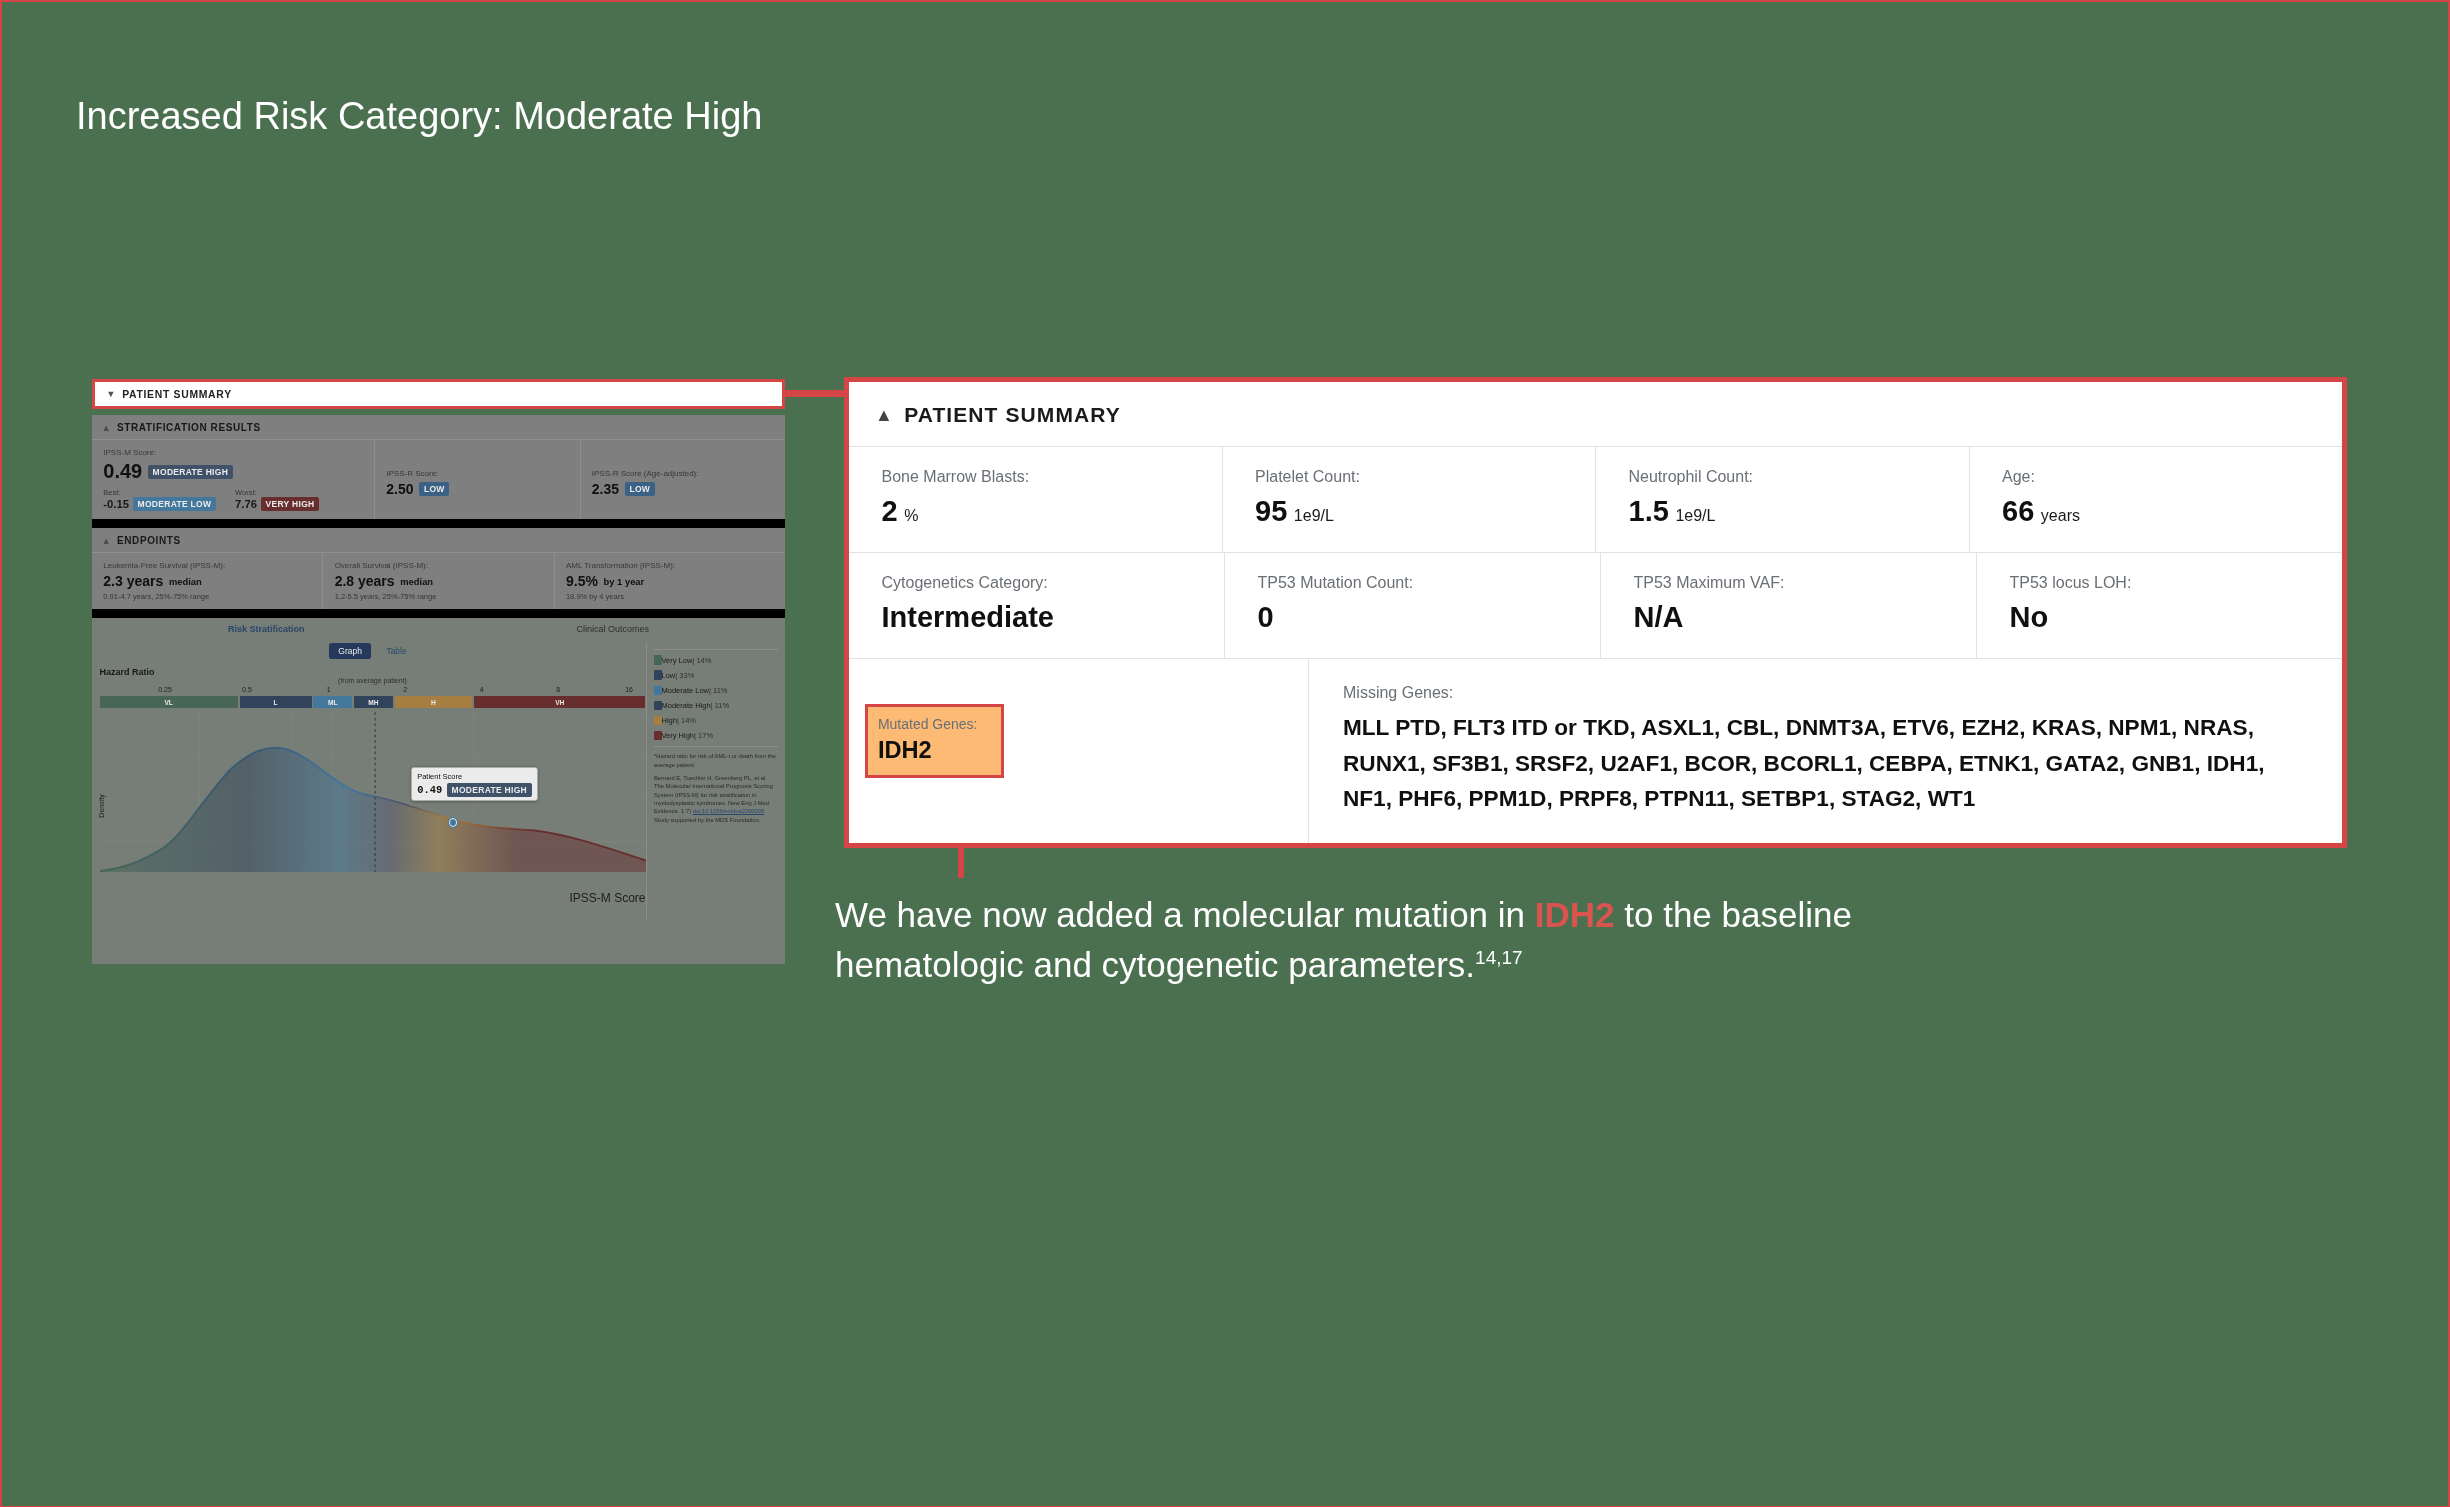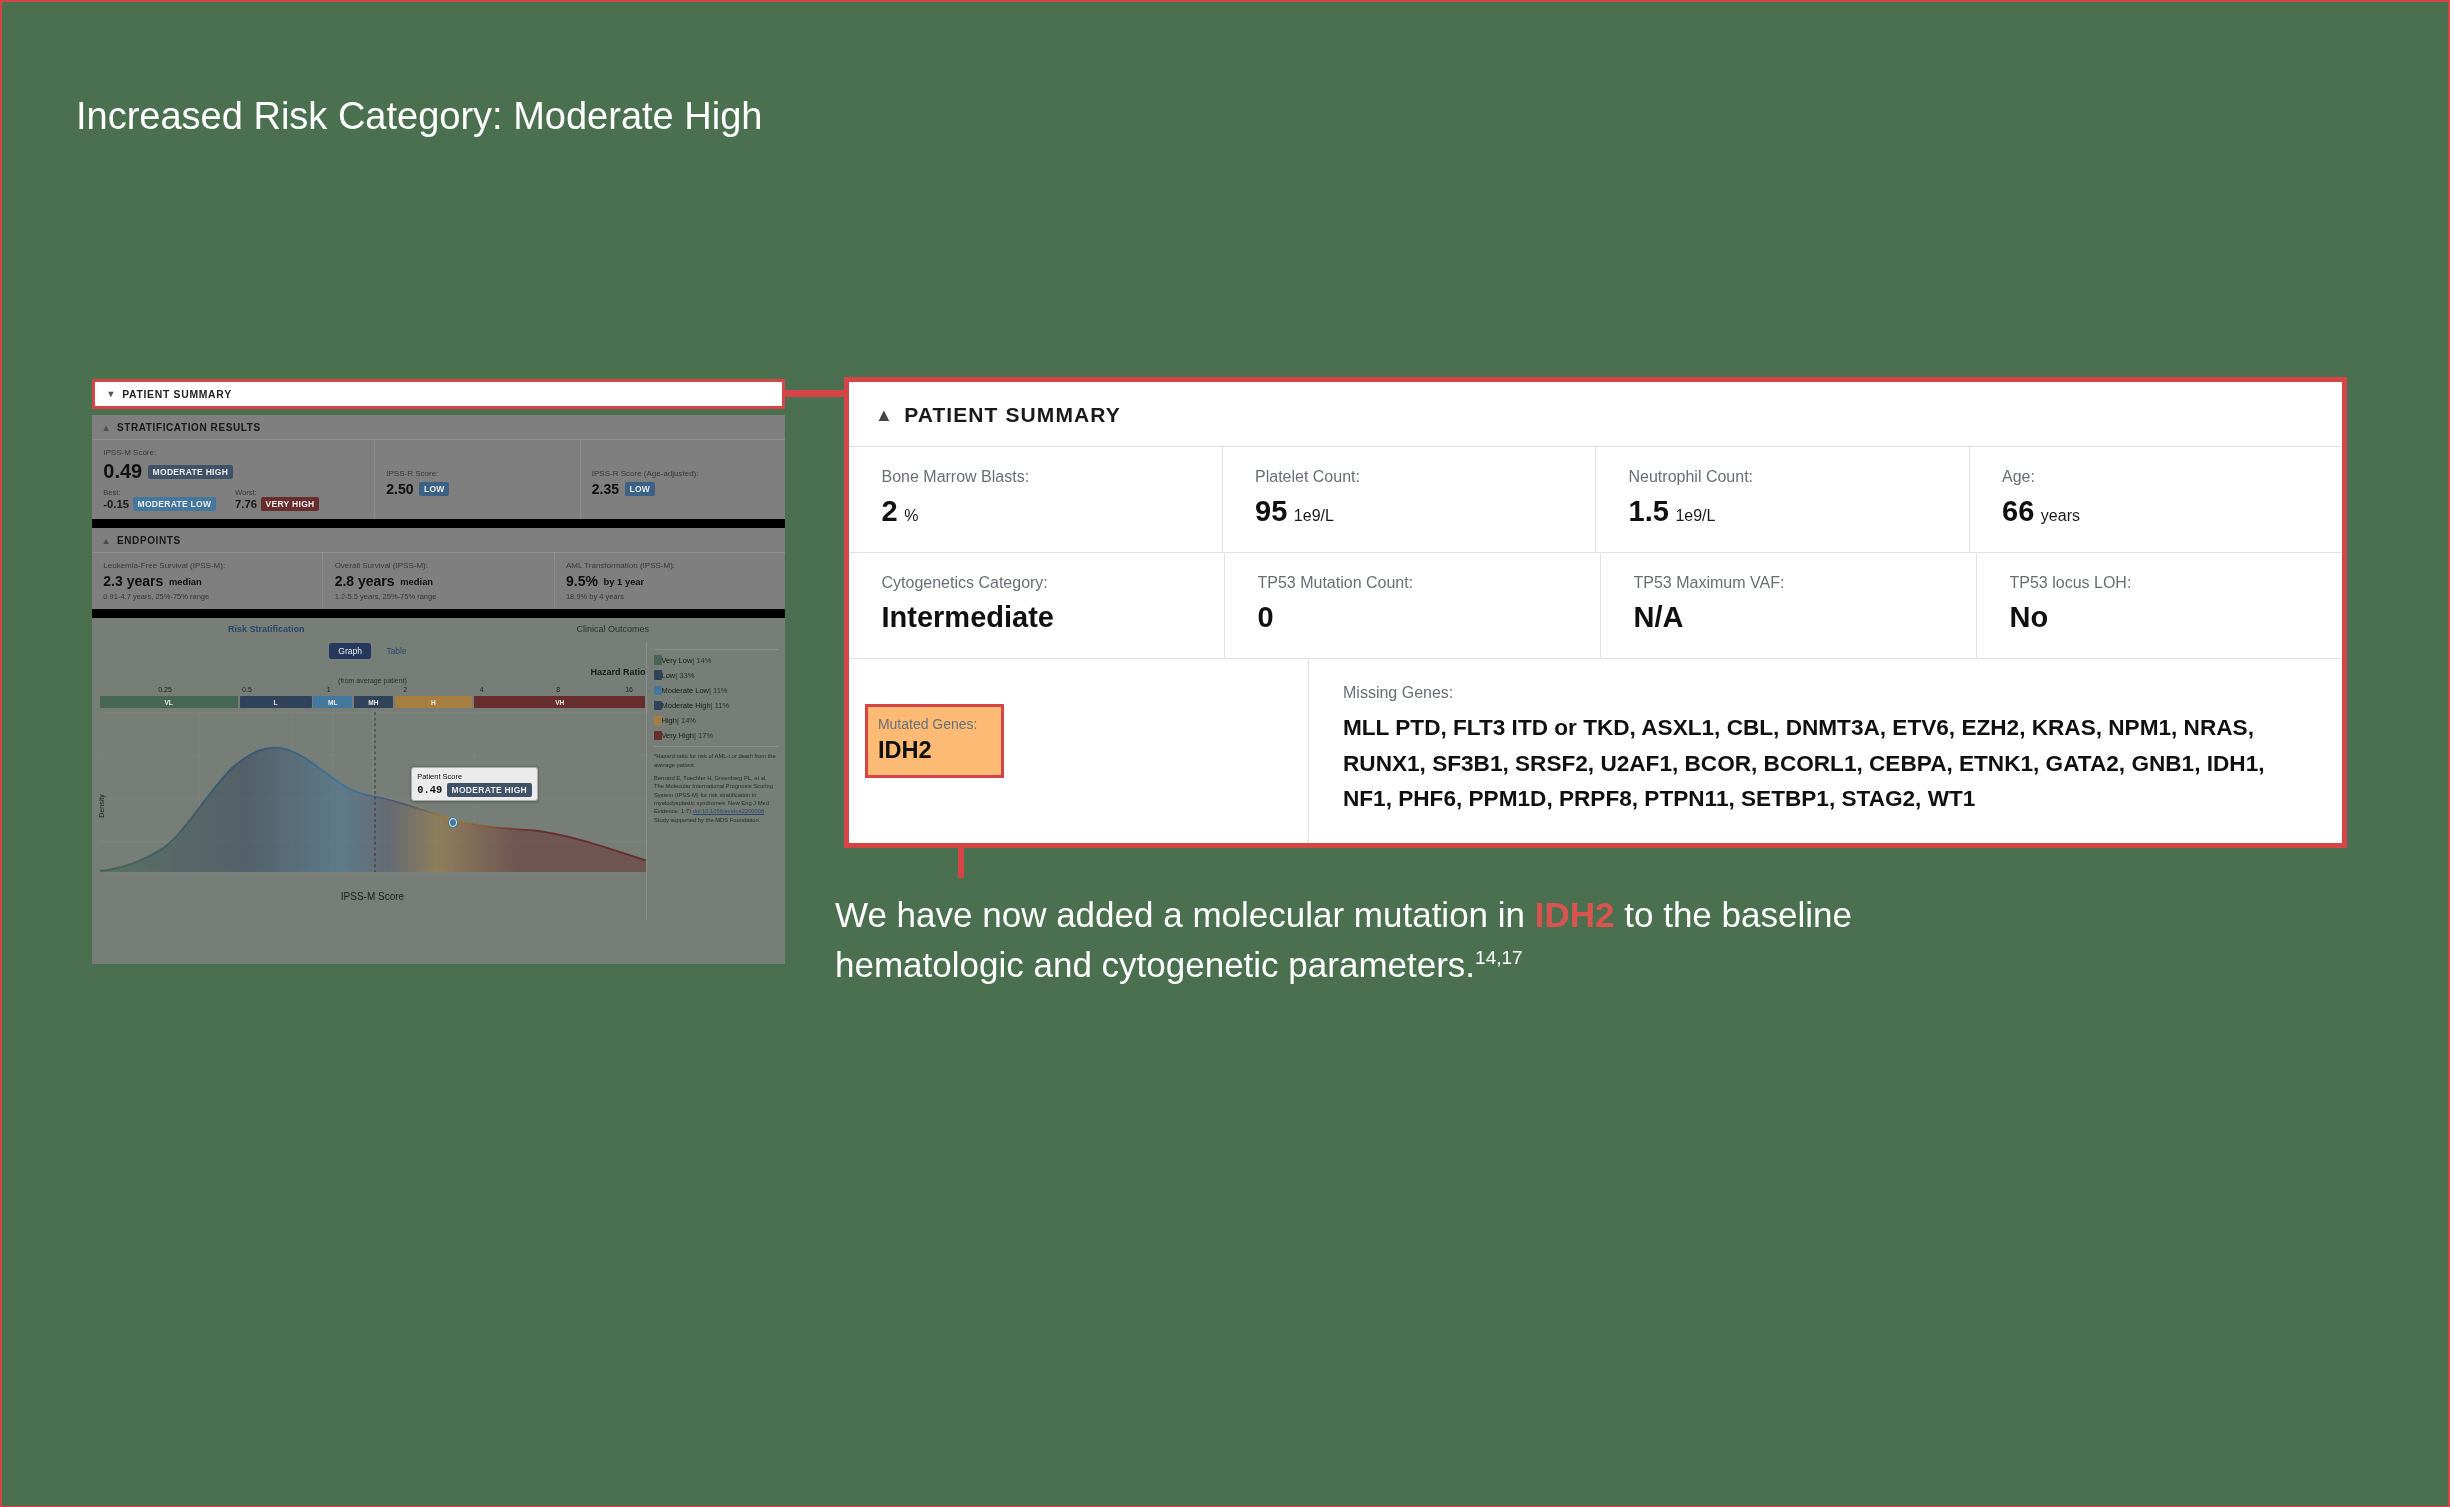--- a/index.html
+++ b/index.html
@@ -72,38 +72,38 @@
   .tb-tab-a { color:#1d4e89; font-weight:700; }
   .tb-tab-b { color:#333; }
 
   
   .tb-chart { position:relative; height:283px; padding:5.7px 7.5px 0 7.5px; display:flex; }
   .tb-plot { flex:1; position:relative; }
   .tb-legend { width:132px; padding-left:7.5px; border-left:0.9px solid #9a9a9a; }
   .gt-toggle { display:flex; justify-content:center; gap:5.7px; margin-bottom:3.8px; }
   .gt-toggle .on { background:#1d3f7a; color:#fff; font-size:8.5px; padding:2.8px 9.4px; border-radius:2.8px; }
   .gt-toggle .off { color:#1d4e89; font-size:8.5px; padding:2.8px 9.4px; }
-  .hr-title { text-align:right; font-size:9px; font-weight:700; color:#1a1a1a;margin-top:8px; }
+  .hr-title { text-align:left; font-size:9px; font-weight:700; color:#1a1a1a;margin-top:8px; }
   .hr-sub { text-align:center; font-size:7px; color:#333; margin-bottom:1.9px; }
   .hr-ticks { position:relative; height:10.4px; font-size:7px; color:#222; }
   .hr-ticks span { position:absolute; transform:translateX(-50%); }
   .band-row { display:flex; gap:1.9px; height:12.3px; align-items:center; }
   .band { height:11.3px; color:#fff; font-size:6.6px; font-weight:700; display:flex;
           align-items:center; justify-content:center; border-radius:0.9px; }
   .legend-item { display:flex; align-items:center; gap:0; font-size:7.5px; color:#1c1c1c; margin-bottom:5.7px; }
   .legend-sw { width:7.5px; height:9.4px; border-radius:0.9px; }
   .legend-pct { color:#333; }
   .legend-div { height:0.9px; background:#9a9a9a; margin:5.7px 0; }
   .foot-note { font-size:5.8px; color:#2e2e2e; line-height:1.45; margin-bottom:4.7px; }
   .foot-note a { color:#1d4e89; text-decoration:underline; }
 
   .density-wrap { position:relative; height:188px; margin-top:3.8px; }
   .ylab { position:absolute; left:-1.9px; top:50%; transform:rotate(-90deg) translateX(-50%);
           transform-origin:left top; font-size:7px; color:#222; }
-  .xlab { text-align:center; font-size:10px; color:#222; margin-top:1.9px; }
+  .xlab { text-align:right; font-size:12px; color:#222; margin-top:1.9px; }
   .tooltip-box {
     position:absolute; left:311px; top:55px; background:#fff; border:0.9px solid #bbb;
     border-radius:2.8px; padding:3.8px 5.7px; font-size:7.5px; color:#111; box-shadow:0 0.9px 2.8px rgba(0,0,0,.3);
   }
   .tooltip-box .row2 { display:flex; align-items:center; gap:4.7px; margin-top:1.9px; }
   .tooltip-box .sc { font-size:10.4px; font-weight:700; font-family:"Liberation Mono", monospace; }
   .dot { position:absolute; left:349px; top:106px; width:8.5px; height:8.5px; border-radius:50%;
          background:#2f86c4; border:1.9px solid #fff; box-shadow:0 0 0 0.9px #2f86c4; }
 
   

